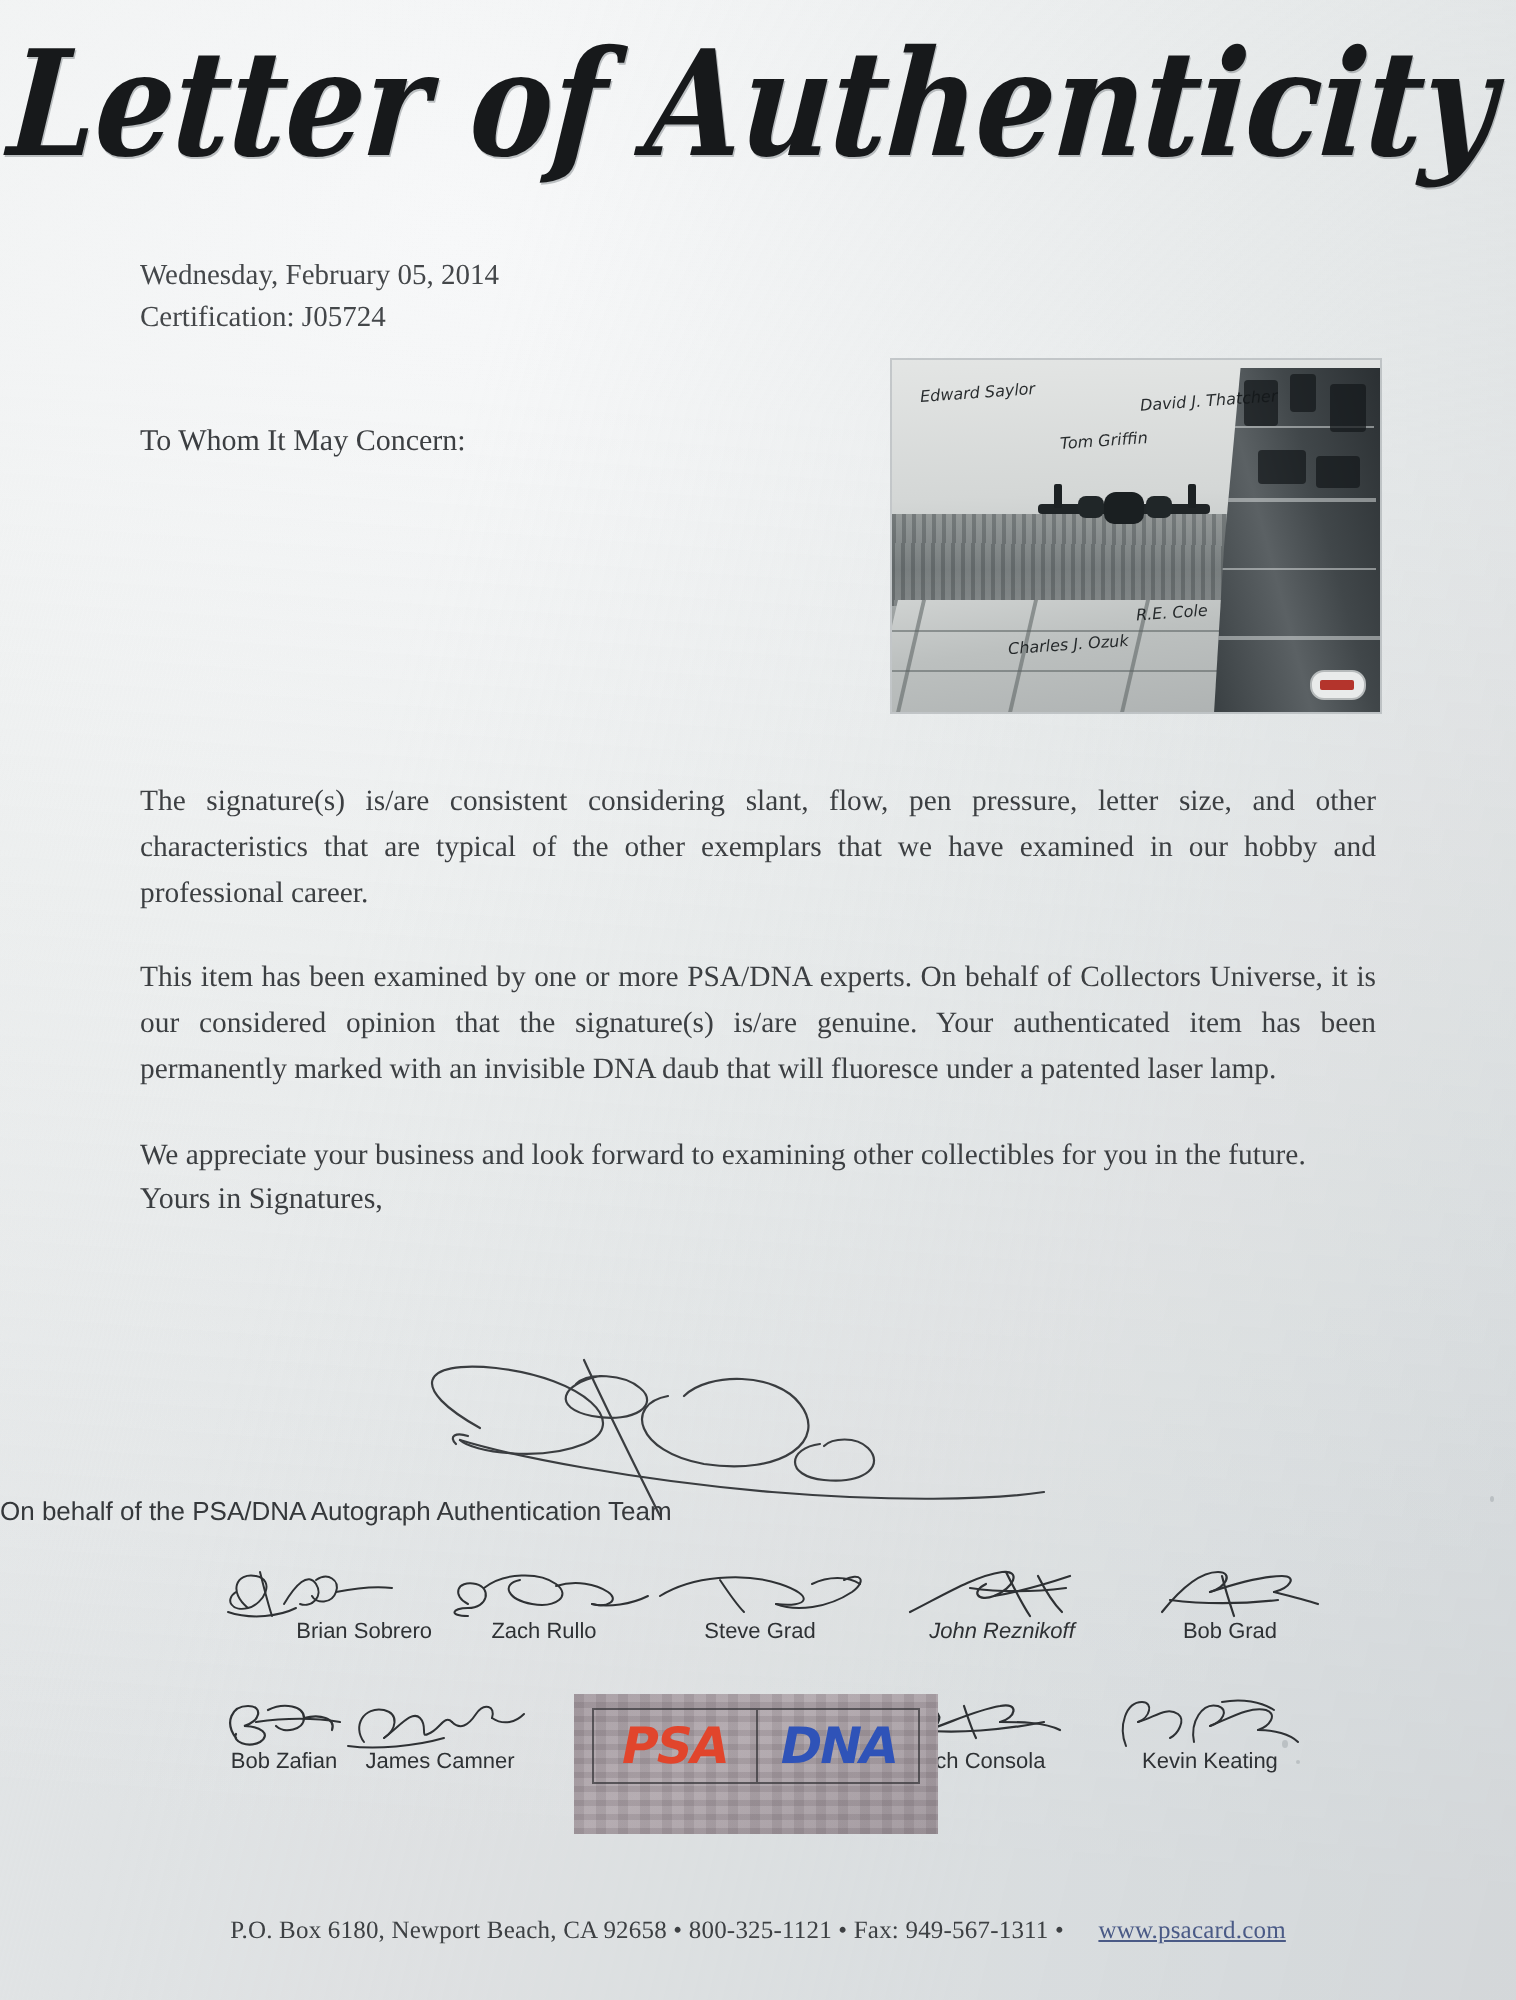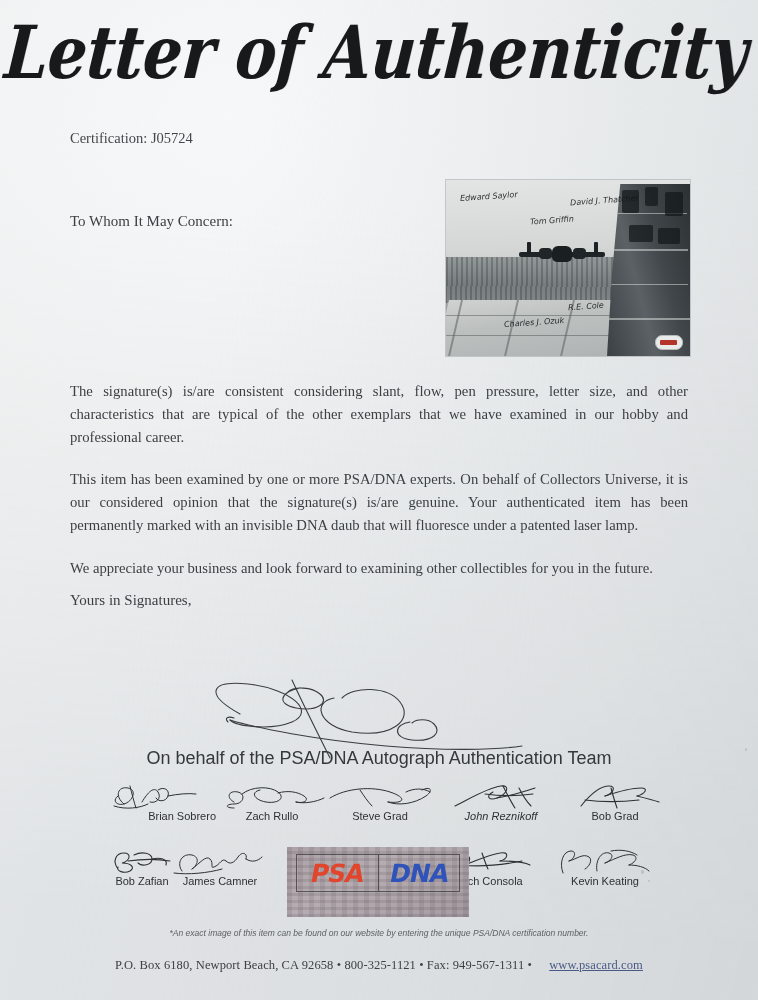--- a/index.html
+++ b/index.html
@@ -94,21 +94,21 @@
   .body-full {
     position: absolute;
     left: 70px;
     top: 376px;
     width: 618px;
     font-size: 14.7px;
     line-height: 1.55;
     text-align: justify;
     color: #3c3f42;
   }
-  .body-full p { margin: 4px 0 20px 0; }
+  .body-full p { margin: 14px 0 20px 0; }
 
   .closing {
     position: absolute;
     left: 70px;
     top: 592px;
     font-size: 15px;
     color: #3c3f42;
   }
 
   
@@ -239,23 +239,23 @@
     left: 196px;
     top: 676px;
     width: 330px;
     height: 86px;
   }
   .team-line {
     position: absolute;
     left: 0;
     top: 748px;
     width: 758px;
-    text-align: center;
+    text-align: left;
     font-family: "Liberation Sans", sans-serif;
-    font-size: 18px;
+    font-size: 13px;
     color: #35383b;
   }
 
   .sig-row {
     position: absolute;
     width: 758px;
     left: 0;
   }
   .sig-row.row1 { top: 784px; }
   .sig-row.row2 { top: 849px; }
@@ -366,20 +366,21 @@
   <div class="paper-grain"></div>
   <div class="speck" style="left:745px;top:748px;width:2px;height:3px;"></div>
   <div class="speck" style="left:641px;top:870px;width:3px;height:4px;"></div>
   <div class="speck" style="left:648px;top:880px;width:2px;height:2px;"></div>
 
   <div class="title-wrap">
     <div class="loa-title">Letter of Authenticity</div>
   </div>
 
   <div class="date-block">
+    <div>Wednesday, February 05, 2014</div>
     <div>Certification: J05724</div>
   </div>
 
   <div class="photo-frame">
     <div class="photo-sky"></div>
     <div class="photo-sea"></div>
 
     <div class="photo-deck">
       <div class="deck-line" style="left:6%;top:0;width:1.5px;height:100%;"></div>
       <div class="deck-line" style="left:34%;top:0;width:1.5px;height:100%;"></div>
@@ -591,19 +592,18 @@
     <div class="logo-inner">
       <div class="half">
         <div class="logo-word psa">PSA</div>
       </div>
       <div class="half">
         <div class="logo-word dna">DNA</div>
       </div>
     </div>
   </div>
 
-  <div class="disclaimer">*An exact image of this item can be found on our website by entering the unique PSA/DNA certification number.</div>
 
   <div class="footer-addr">
     <span>P.O. Box 6180, Newport Beach, CA 92658 • 800-325-1121 • Fax: 949-567-1311 • </span><a class="url" href="#">www.psacard.com</a>
   </div>
 
 </div>
 
 </body></html>

